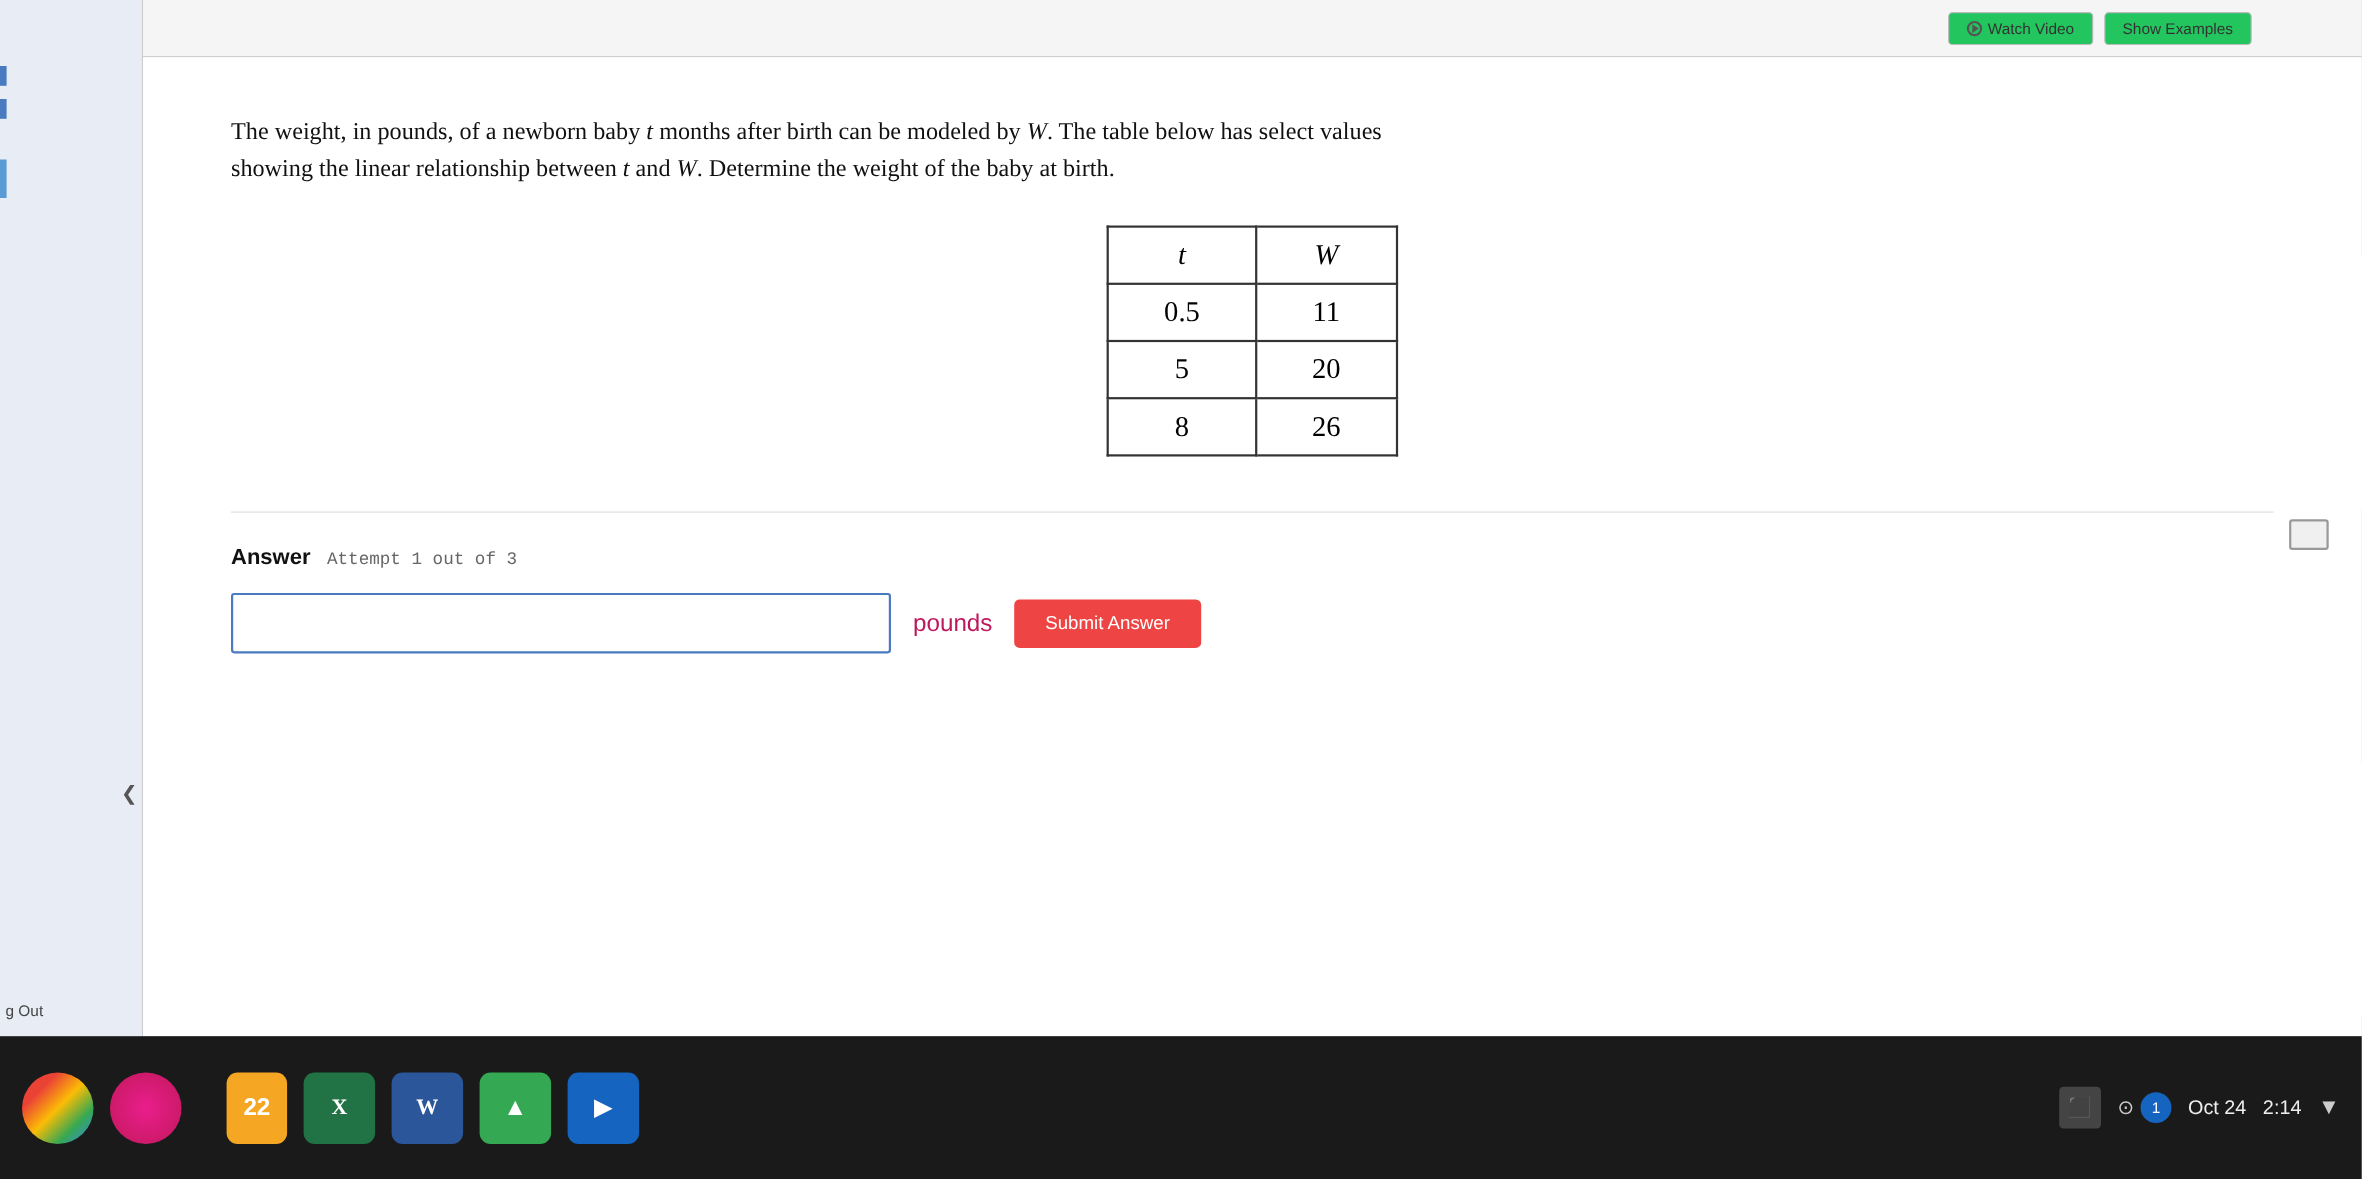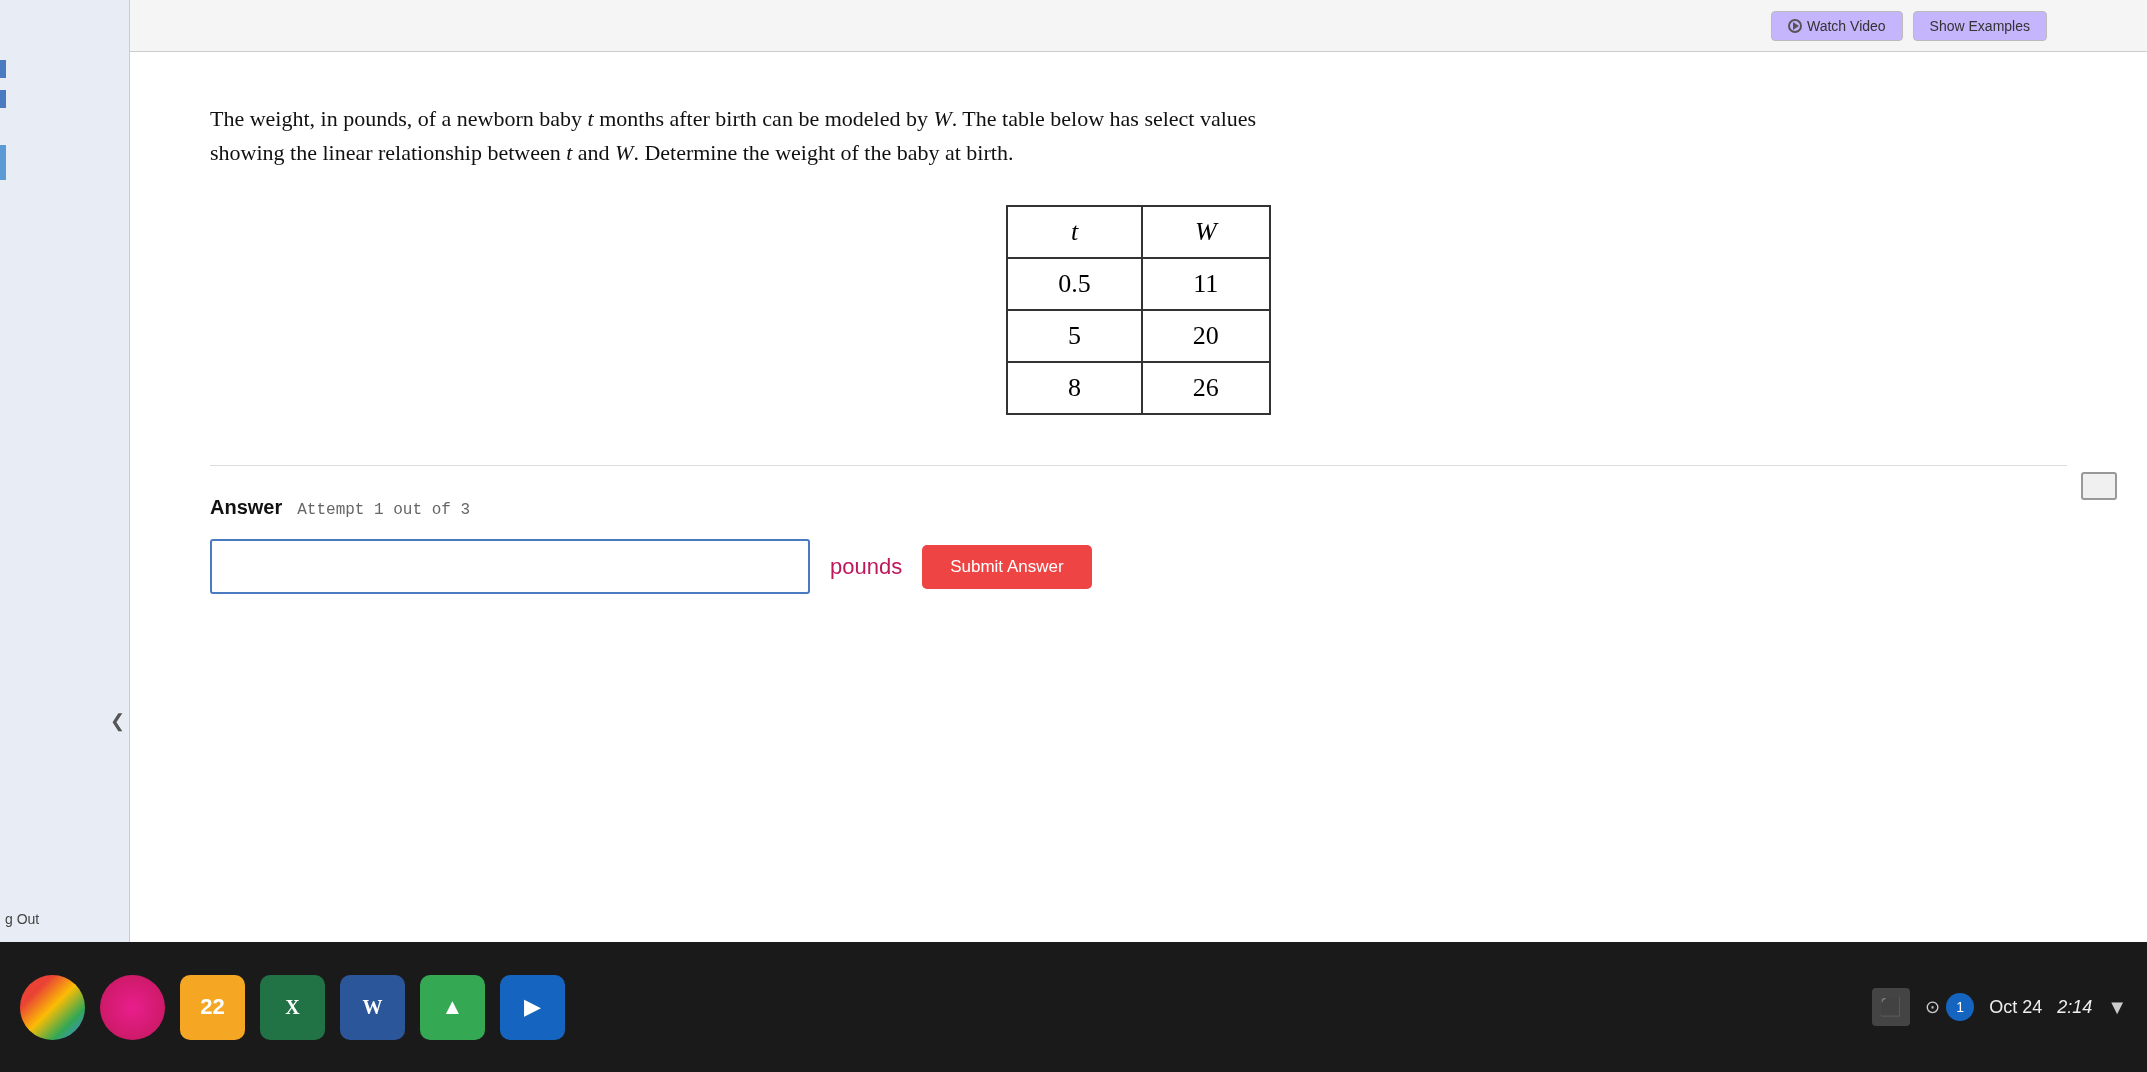--- a/index.html
+++ b/index.html
@@ -28,21 +28,21 @@
       padding-right: 100px;
       gap: 10px;
     }
 
     .top-bar-btn {
       display: flex;
       align-items: center;
       gap: 5px;
       padding: 6px 16px;
       border: 1px solid #bbb;
-      background: #c4b5fd;
+      background: #22c55e;
       border-radius: 4px;
       font-size: 14px;
       font-family: Arial, sans-serif;
       cursor: pointer;
       color: #333;
     }
 
     .top-bar-btn .play-icon {
       width: 14px;
       height: 14px;
@@ -222,21 +222,21 @@
       display: flex;
       align-items: center;
       justify-content: center;
       font-size: 28px;
       color: #fff;
       flex-shrink: 0;
     }
 
     .taskbar-icon.chrome { background: linear-gradient(135deg, #ea4335 25%, #fbbc05 50%, #34a853 75%, #4285f4 100%); }
     .taskbar-icon.pink { background: radial-gradient(circle, #e91e8c, #c2185b); }
-    .taskbar-icon.slides { background: #f5a623; border-radius: 8px; width: 65px; height: 65px; }
+    .taskbar-icon.slides { background: #f5a623; border-radius: 8px; width: 55px; height: 65px; margin-left: 26px; }
     .taskbar-icon.excel { background: #217346; border-radius: 8px; width: 65px; height: 65px; }
     .taskbar-icon.word { background: #2b579a; border-radius: 8px; width: 65px; height: 65px; }
     .taskbar-icon.meet { background: #00897b; border-radius: 8px; width: 65px; height: 65px; }
     .taskbar-icon.blue { background: #1565c0; border-radius: 8px; width: 65px; height: 65px; }
 
     .taskbar-right {
       margin-left: auto;
       display: flex;
       align-items: center;
       gap: 15px;
@@ -255,21 +255,20 @@
     }
 
     .taskbar-date {
       font-size: 18px;
       color: #eee;
     }
 
     .taskbar-time {
       font-size: 18px;
       color: #eee;
-      font-style: italic;
     }
 
     .wifi-icon {
       font-size: 20px;
       color: #ccc;
     }
 
     
     .sign-out {
       position: absolute;

